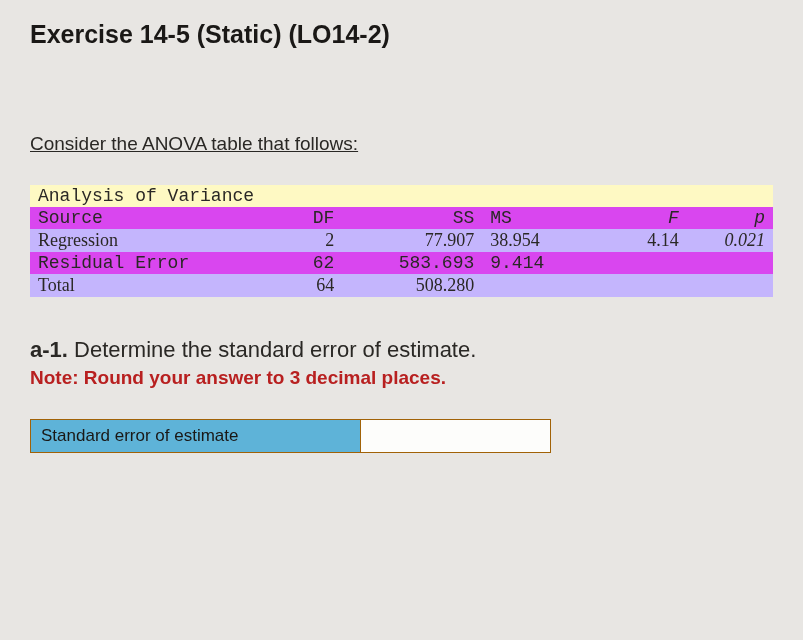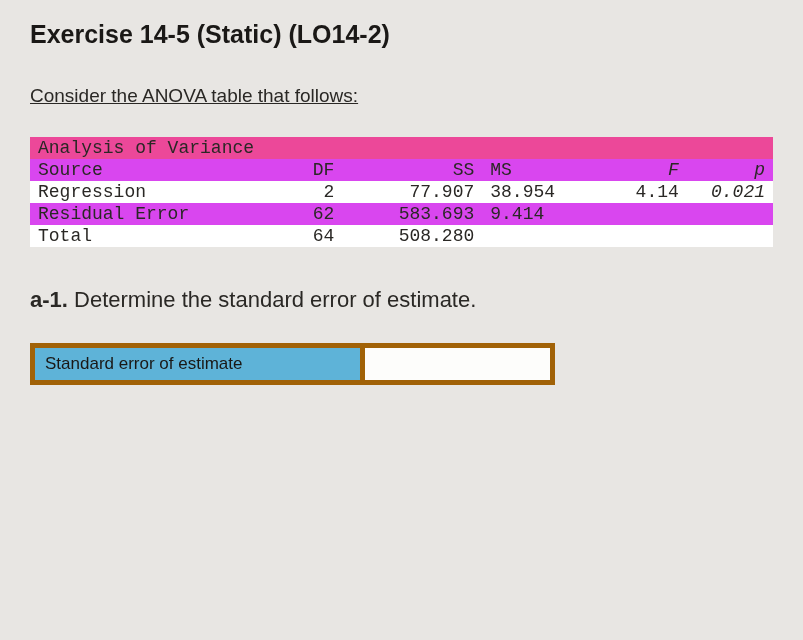--- a/index.html
+++ b/index.html
@@ -11,48 +11,49 @@
       font-family: Arial, Helvetica, sans-serif;
       background: #e8e6e3;
       padding: 20px 30px;
       width: 803px;
       height: 640px;
       color: #2a2825;
     }
     .title {
       font-size: 25px;
       font-weight: bold;
-      margin-bottom: 36px;
+      margin-bottom: 84px;
       color: #1a1816;
     }
     .intro {
       font-size: 19px;
       margin-bottom: 30px;
       color: #2a2825;
       text-decoration: underline;
     }
     .anova-table {
       width: 100%;
       border-collapse: collapse;
       font-family: 'Courier New', monospace;
       font-size: 18px;
       margin-bottom: 40px;
     }
     .anova-table td {
       padding: 1px 8px;
       white-space: pre;
     }
     .anova-header-row {
-      background: #ec4899;
+      background: #fef9c3;
     }
     .anova-odd-row {
       background: #d946ef;
     }
     .anova-even-row {
-      background: #ffffff;
+      background: #c4b5fd;
+      font-family: Liberation Serif, serif;
     }
     .col-source { width: 220px; text-align: left; }
     .col-df { width: 70px; text-align: right; }
     .col-ss { width: 130px; text-align: right; }
     .col-ms { width: 110px; }
     .col-f { width: 80px; text-align: right; }
     .col-p { width: 80px; text-align: right; font-style: italic; }
     .header-italic { font-style: italic; }
     .question-block {
       margin-bottom: 30px;
@@ -68,21 +69,21 @@
     .q-note {
       font-size: 19px;
       font-weight: bold;
       color: #b82020;
     }
     .answer-table {
       border-collapse: collapse;
       margin-top: 20px;
     }
     .answer-table td {
-      border: 5px solid #a16207;
+      border: 1px solid #a16207;
       padding: 6px 10px;
       font-size: 17px;
       text-align: left;
     }
     .label-cell {
       background: #5eb3d8;
       color: #1a1816;
       width: 330px;
     }
     .input-cell {
@@ -144,20 +145,21 @@
     <td class="col-f"></td>
     <td class="col-p"></td>
   </tr>
 </tbody>
   </table>
 
 <div class="question-block">
   <p class="q-line1">
     <span class="q-bold">a-1.</span><span> Determine the standard error of estimate.</span>
   </p>
+  <p class="q-note">Note: Round your answer to 3 decimal places.</p>
 </div>
 
 <table class="answer-table">
   <tbody>
       <tr>
     <td class="label-cell">Standard error of estimate</td>
     <td class="input-cell">
       <input type="text" value="" style="">
     </td>
   </tr>

